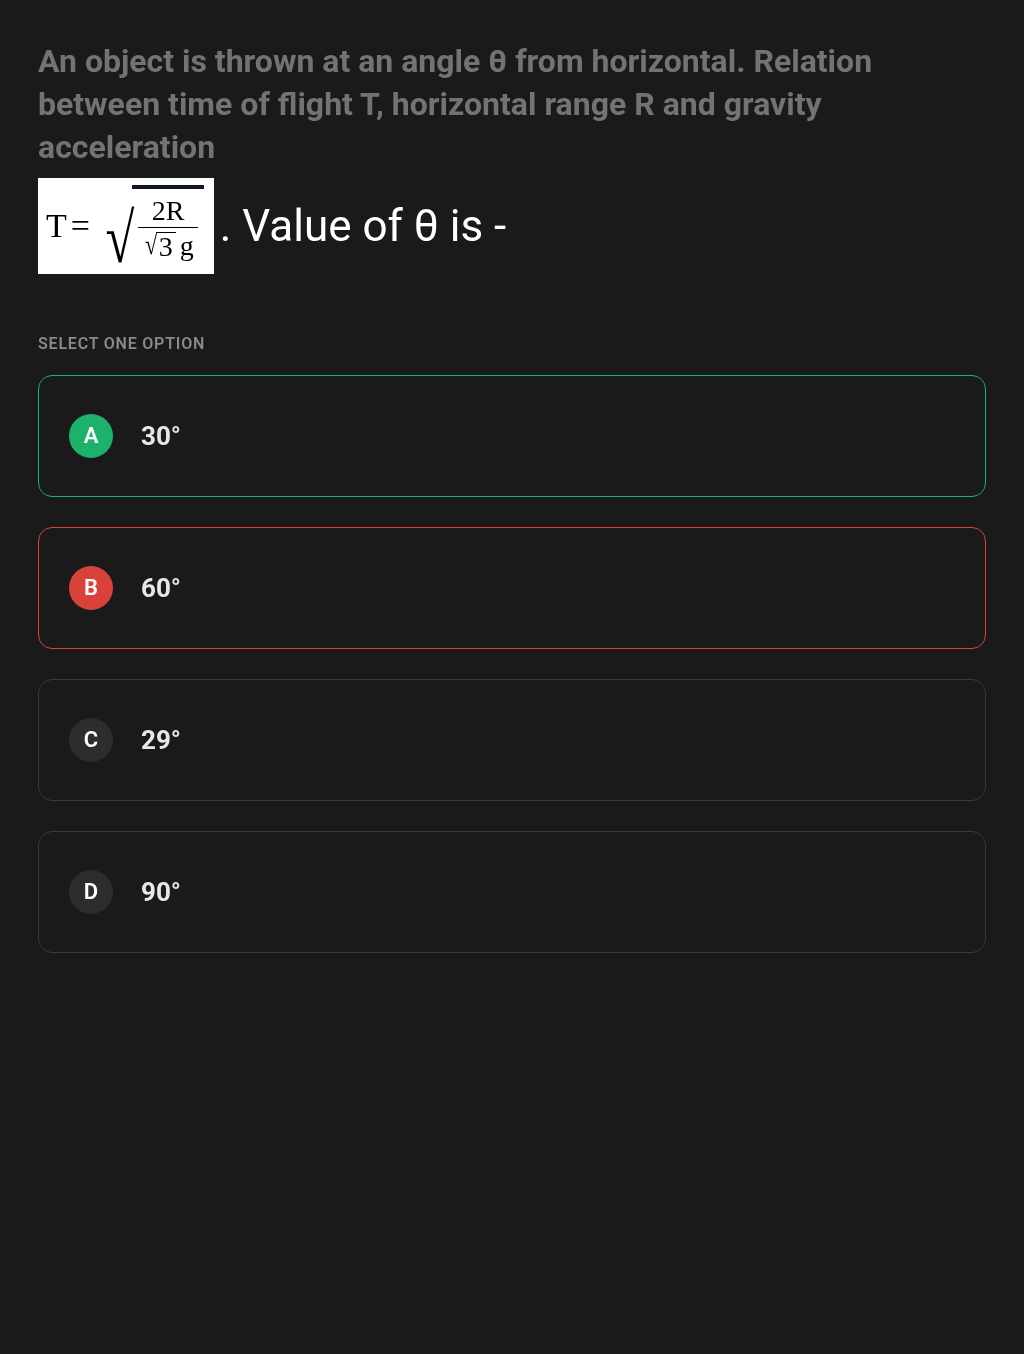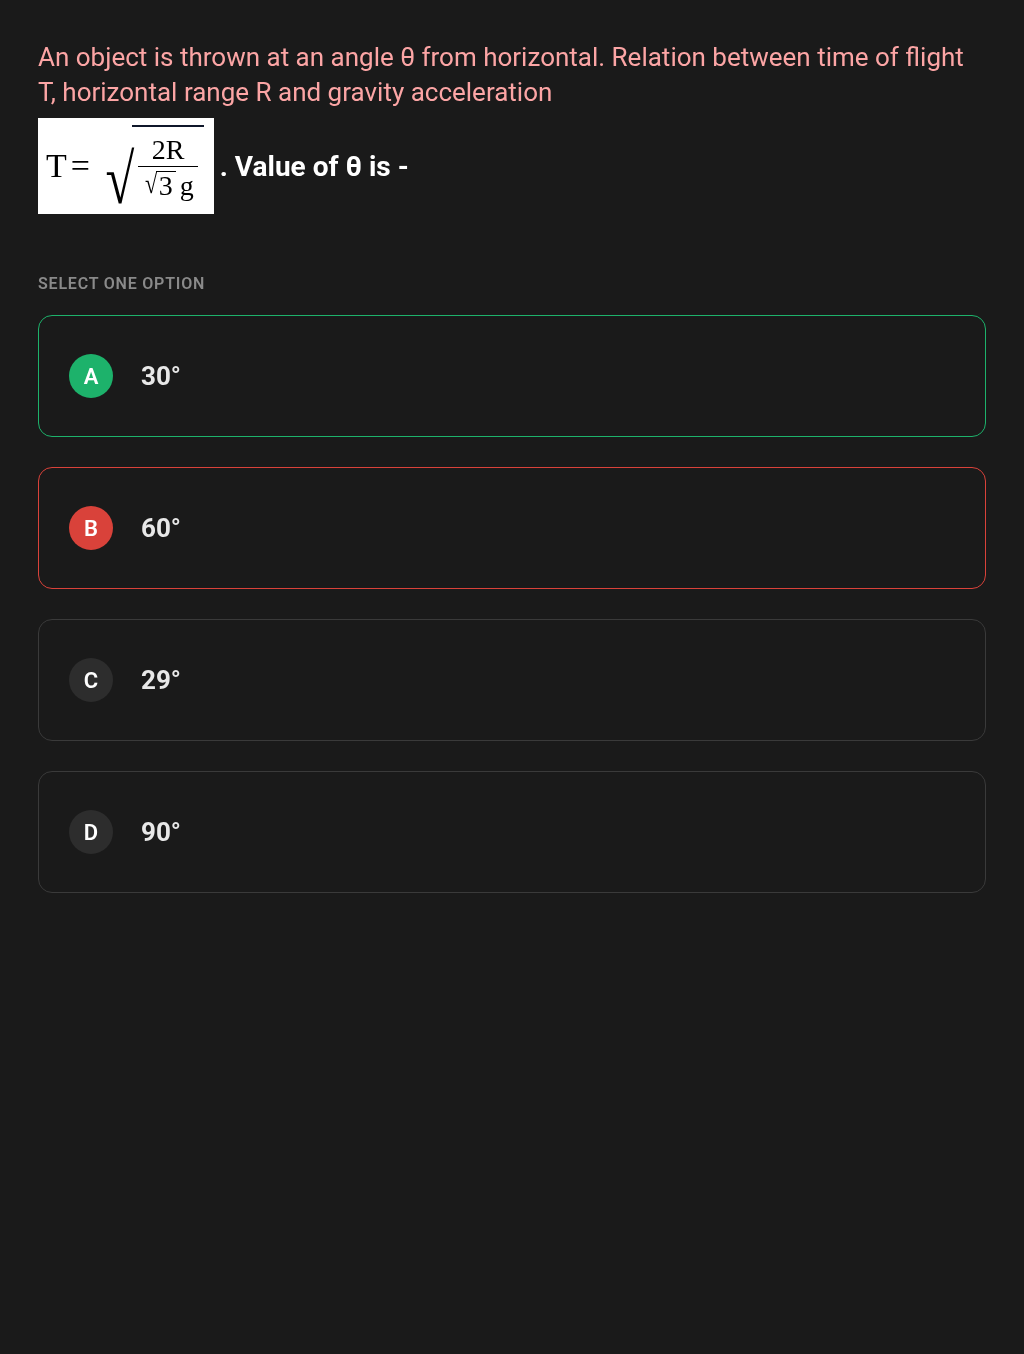--- a/index.html
+++ b/index.html
@@ -5,24 +5,24 @@
   * { box-sizing: border-box; margin: 0; padding: 0; }
   body {
     background: #1a1a1a;
     color: #e8e8e8;
     font-family: -apple-system, BlinkMacSystemFont, "Segoe UI", Roboto, Helvetica, Arial, sans-serif;
     width: 1024px;
     height: 1354px;
     padding: 40px 38px;
   }
   .question-text {
-    font-size: 26px;
+    font-size: 32px;
     line-height: 1.35;
-    font-weight: 400;
-    color: #fca5a5;
+    font-weight: 700;
+    color: #737373;
     margin-bottom: 8px;
   }
   .question-line2 {
     display: flex;
     align-items: center;
     flex-wrap: wrap;
     gap: 6px;
   }
   .formula-img {
     background: #ffffff;
@@ -44,21 +44,21 @@
   }
   .sqrt-sign {
     font-size: 70px;
     line-height: 0.78;
     align-self: flex-end;
     margin-right: -2px;
     transform: scaleX(0.75);
     transform-origin: right center;
   }
   .sqrt-content {
-    border-top: 2px solid #0f172a;
+    border-top: 4px solid #0f172a;
     display: flex;
     flex-direction: column;
     justify-content: center;
     padding: 2px 6px 0 6px;
   }
   .frac {
     display: flex;
     flex-direction: column;
     align-items: center;
     font-size: 28px;
@@ -71,22 +71,22 @@
     align-items: center;
     gap: 4px;
   }
   .small-sqrt {
     display: inline-flex;
     align-items: flex-start;
   }
   .small-sqrt-sign { font-size: 28px; line-height: 0.9; margin-right: -2px; transform: scaleX(0.8); transform-origin: right;}
   .small-sqrt-content { border-top: 1.5px solid #000; padding: 0 3px; }
   .question-tail {
-    font-size: 28px;
-    font-weight: 700;
+    font-size: 44px;
+    font-weight: 400;
     color: #ffffff;
   }
   .select-label {
     margin-top: 60px;
     font-size: 16px;
     font-weight: 600;
     letter-spacing: 0.8px;
     color: #8a8a8a;
     margin-bottom: 22px;
   }

